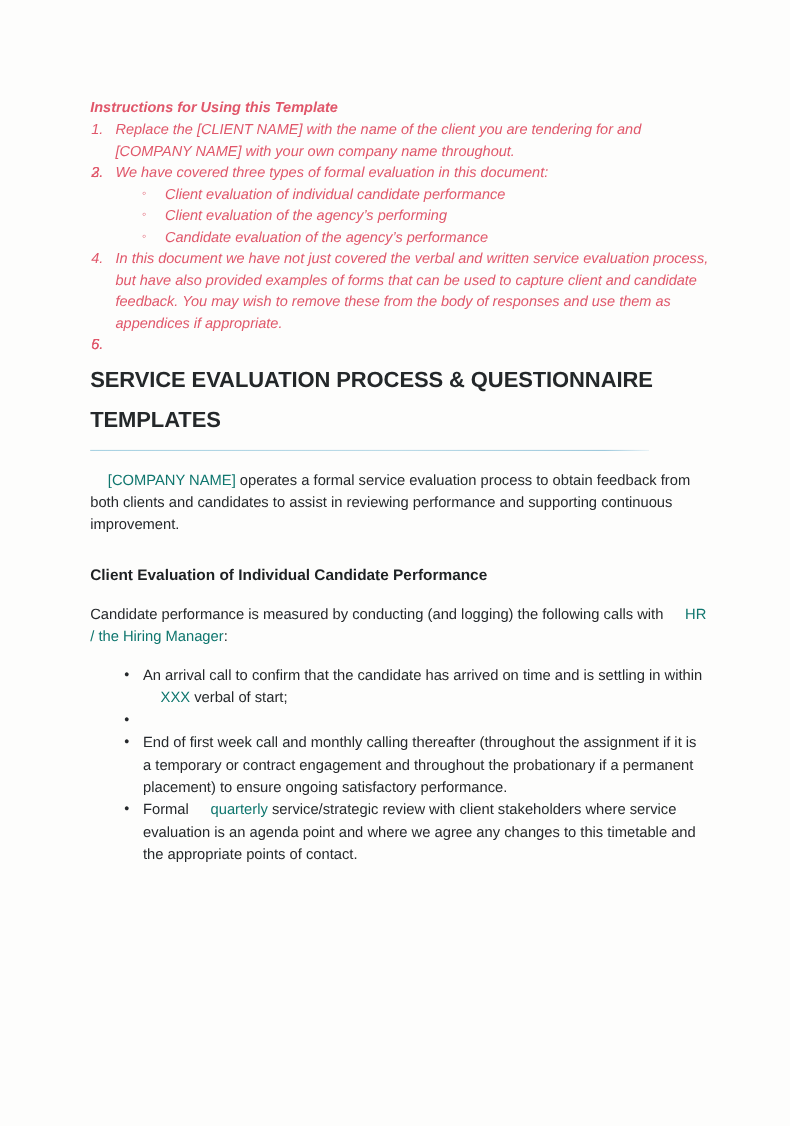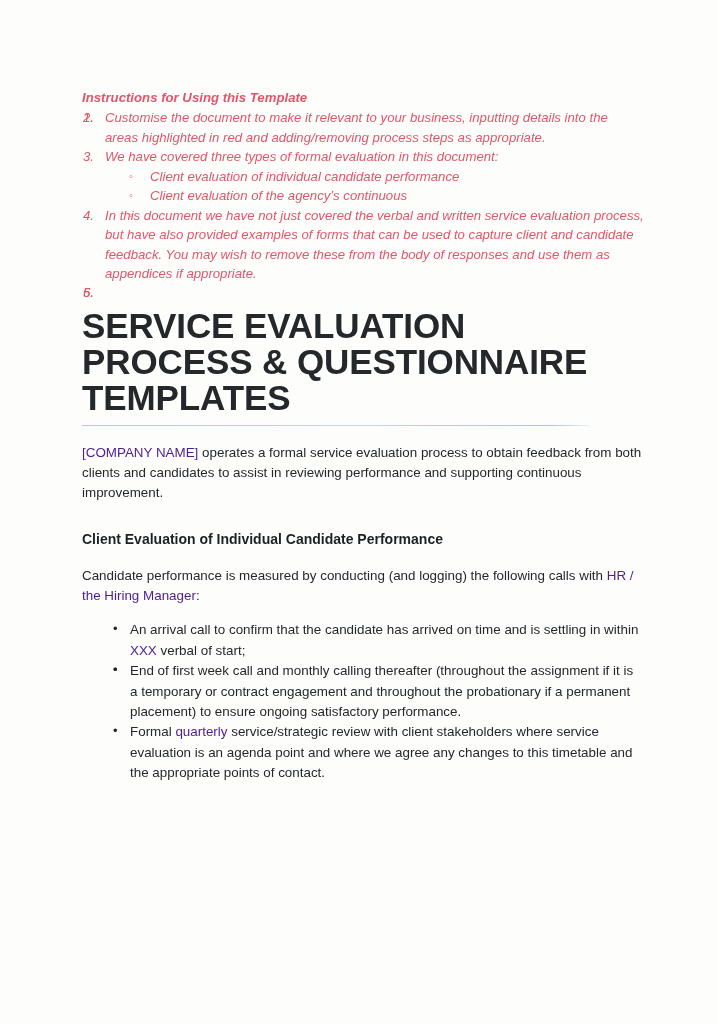--- a/index.html
+++ b/index.html
@@ -77,40 +77,41 @@
     font-size: 11px;
     font-style: normal;
     line-height: 19.6px;
   }
 
   
   .doc-title {
     margin: 25px 0 0 0;
     color: #24282a;
     font-weight: bold;
-    font-size: 35px;
+    font-size: 20px;
     line-height: 36px;
     letter-spacing: -0.1px;
   }
   .rule {
     margin-top: 9px;
     width: 508px;
     height: 1px;
     background: linear-gradient(to right, #a9d2e2 0%, #bcdbe7 55%, #9ec9dc 92%, #e8f2f6 100%);
   }
 
   
   .body-p {
     margin: 17px 0 0 0;
     color: #25282b;
     font-size: 13.4px;
     line-height: 19.8px;
   }
   .red {
-    color: #4c1d95;
+    color: #0f766e;
+    margin-left: 16px;
   }
   .sec-head {
     margin: 26px 0 0 0;
     color: #1d2123;
     font-weight: bold;
     font-size: 14px;
     line-height: 20px;
   }
   ul.bullets {
     list-style: none;
@@ -136,39 +137,40 @@
 <body>
 
 <div class="page">
   <div class="content">
 
     <div class="instr-title">Instructions for Using this Template</div>
 
     <ol class="instr-list instr">
       <li>
         <span class="num">1.</span>
+        <span>Replace the [CLIENT NAME] with the name of the client you are tendering for and [COMPANY NAME] with your own company name throughout.</span>
       </li>
       <li>
         <span class="num">2.</span>
-        <span>Customise the document to make it relevant to your business, inputting details into the areas highlighted in red and adding/removing process steps as appropriate.</span>
       </li>
       <li>
         <span class="num">3.</span>
         <span>We have covered three types of formal evaluation in this document:</span>
         <ul class="sub-list">
           <li>
             <span class="circ">◦</span>
             <span>Client evaluation of individual candidate performance</span>
           </li>
           <li>
             <span class="circ">◦</span>
-            <span>Client evaluation of the agency’s continuous</span>
+            <span>Client evaluation of the agency’s performing</span>
           </li>
           <li>
             <span class="circ">◦</span>
+            <span>Candidate evaluation of the agency’s performance</span>
           </li>
         </ul>
       </li>
       <li>
         <span class="num">4.</span>
         <span>In this document we have not just covered the verbal and written service evaluation process, but have also provided examples of forms that can be used to capture client and candidate feedback.  You may wish to remove these from the body of responses and use them as appendices if appropriate.</span>
       </li>
       <li>
         <span class="num">5.</span>
       </li>

